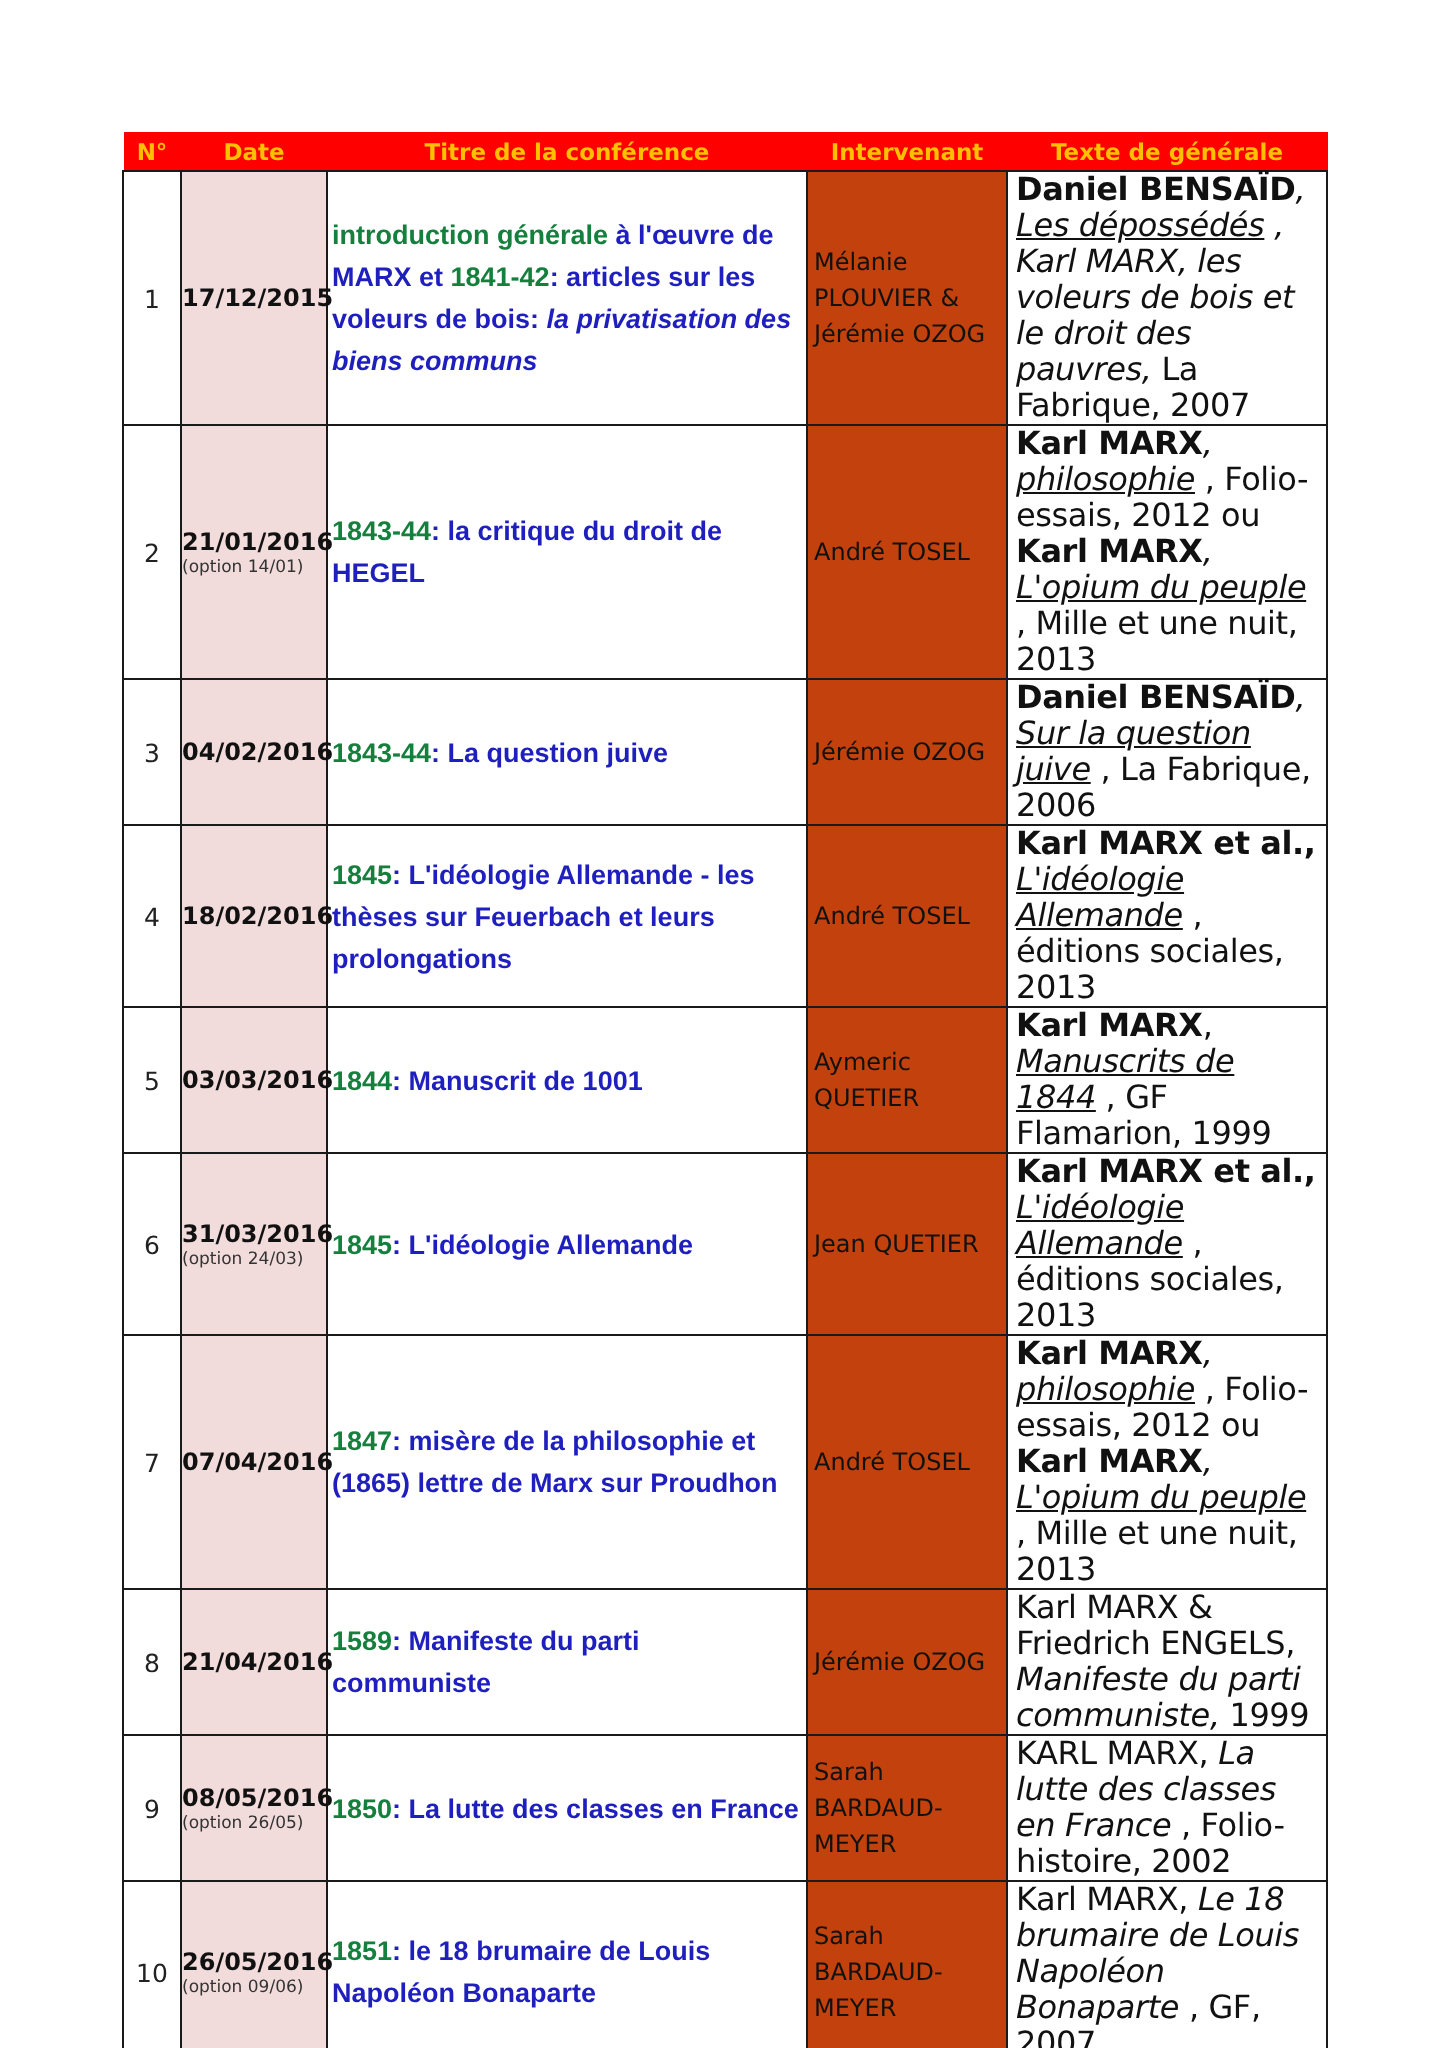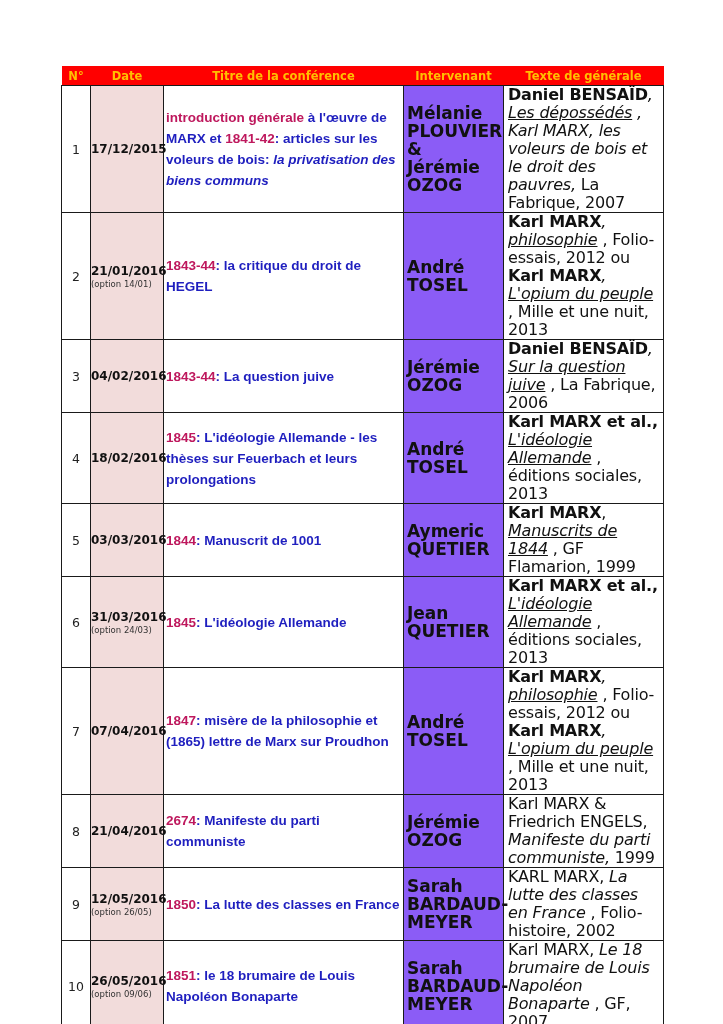--- a/index.html
+++ b/index.html
@@ -27,24 +27,24 @@
   .sheet td.num { text-align: center; font-size: 12.5px; color: #222; font-family: "DejaVu Sans", sans-serif; padding: 0; }
   .sheet td.date {
     background: #f2dcdb; text-align: left; font-weight: bold; font-size: 12px;
     font-family: "DejaVu Sans", sans-serif; padding: 0;
   }
   .date .opt { display: block; font-weight: normal; font-size: 8.5px; color: #333; margin-top: 1px; }
   .sheet td.title {
     font-weight: bold; font-size: 13.5px; line-height: 21px; color: #1f1fbf;
     font-family: "Liberation Sans", sans-serif; padding: 0 2px;
   }
-  .title .red { color: #be185d; }
+  .title .red { color: #15803d; }
   .title .it { font-style: italic; }
   .sheet td.speaker {
-    background: #8b5cf6; font-weight: bold; font-size: 17px; line-height: 18px;
+    background: #c2410c; font-weight: normal; font-size: 12px; line-height: 18px;
     font-family: "DejaVu Sans", sans-serif; padding: 0 3px;
   }
   .sheet td.ref {
     font-size: 16px; line-height: 18px; font-family: "DejaVu Sans", sans-serif;
     padding: 0 4px; letter-spacing: -0.2px;
   }
   .ref b { font-weight: bold; }
   .ref i { font-style: italic; }
   .ref u { text-decoration: underline; font-style: italic; }
   tr.r1 td { height: 106px; }
@@ -155,29 +155,29 @@
     <td class="speaker">André TOSEL</td>
     <td class="ref"><b>Karl MARX</b><i>, </i><u>philosophie</u><span> , Folio-essais, 2012 ou </span><b>Karl MARX</b><i>, </i><u>L'opium du peuple</u><span> , Mille et une nuit, 2013</span></td>
   </tr>
 
   <tr class="r8">
     <td class="num">8</td>
     <td class="date">
       <span>21/04/2016</span>
       
     </td>
-    <td class="title"><span class="red">2674</span><span>: Manifeste du parti communiste</span></td>
+    <td class="title"><span class="red">1589</span><span>: Manifeste du parti communiste</span></td>
     <td class="speaker">Jérémie OZOG</td>
     <td class="ref"><span>Karl MARX &amp; Friedrich ENGELS, </span><i>Manifeste du parti communiste,</i><span>  1999</span></td>
   </tr>
 
   <tr class="r9">
     <td class="num">9</td>
     <td class="date">
-      <span>12/05/2016</span>
+      <span>08/05/2016</span>
       <span class="opt">(option 26/05)</span>
     </td>
     <td class="title"><span class="red">1850</span><span>: La lutte des classes en France</span></td>
     <td class="speaker">Sarah BARDAUD-MEYER</td>
     <td class="ref"><span>KARL MARX, </span><i>La lutte des classes en France</i><span> , Folio-histoire, 2002</span></td>
   </tr>
 
   <tr class="r10">
     <td class="num">10</td>
     <td class="date">

